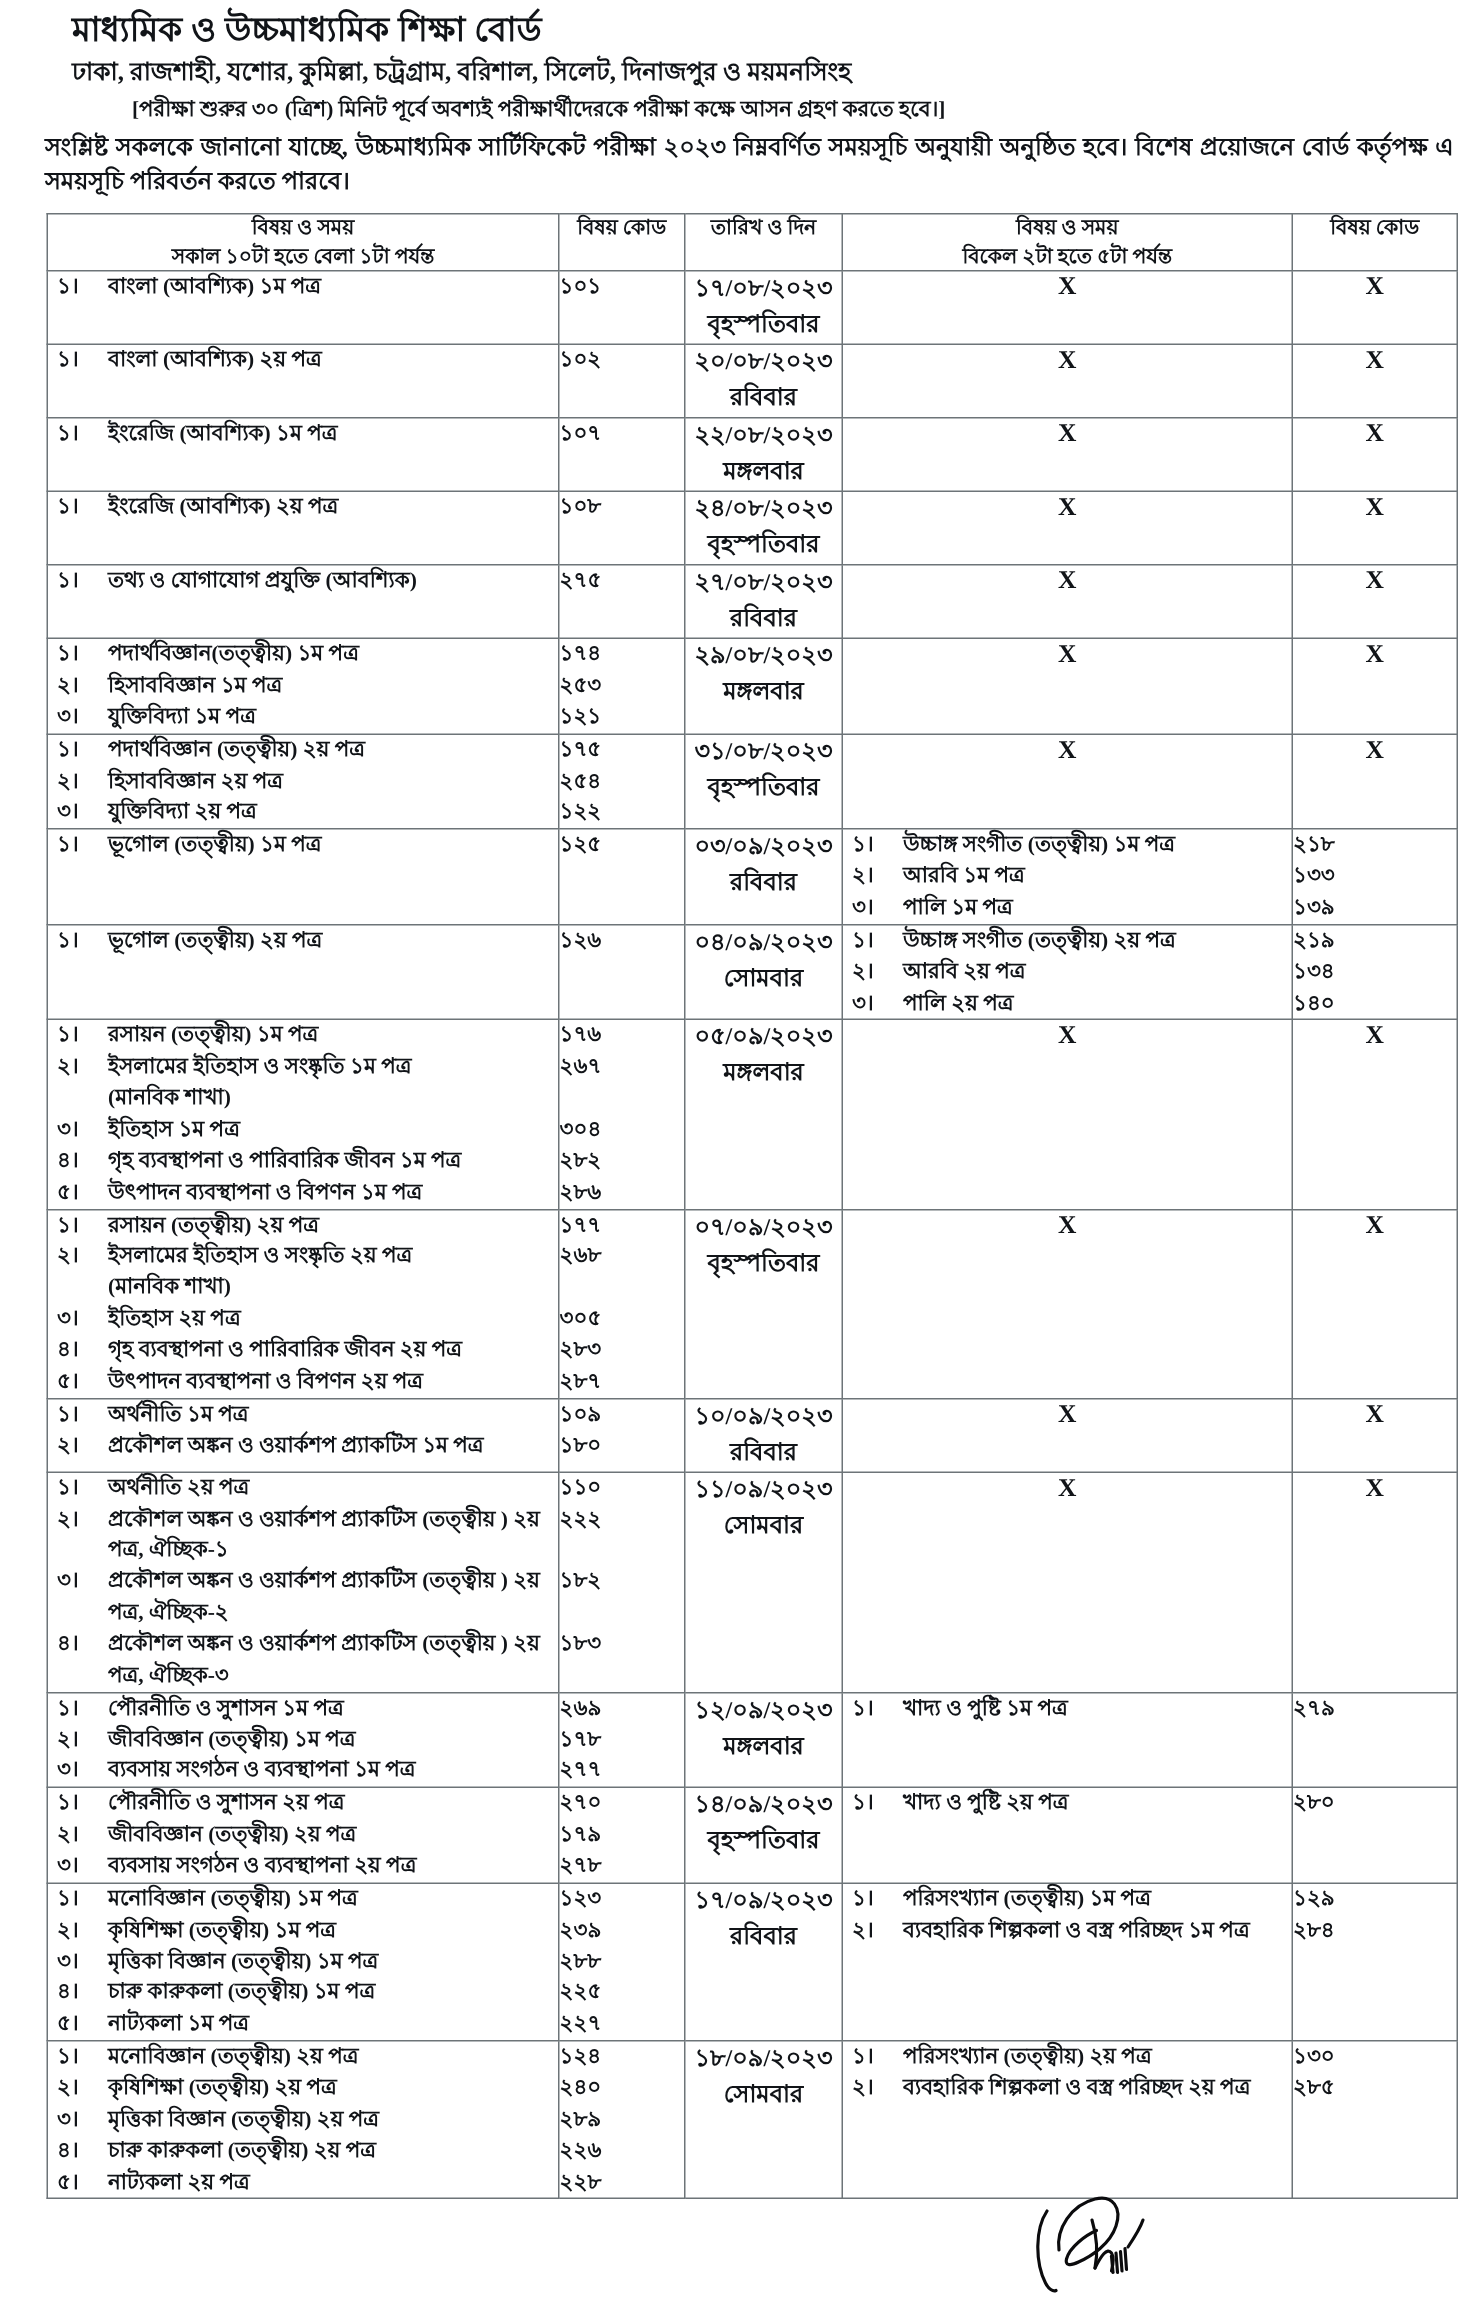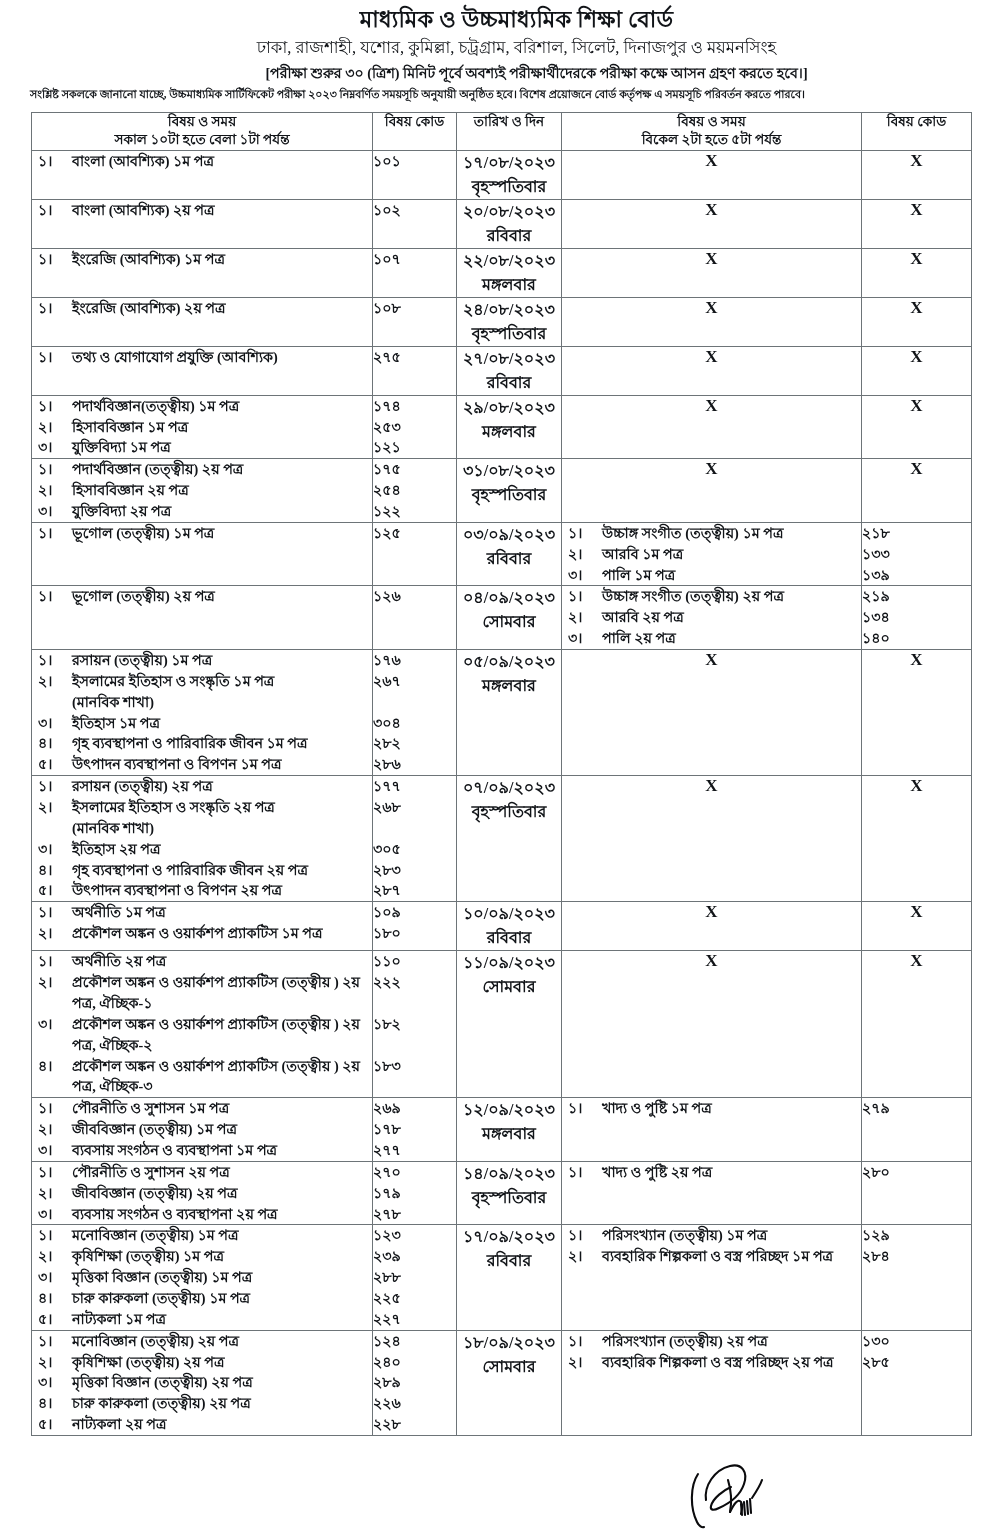--- a/index.html
+++ b/index.html
@@ -12,47 +12,47 @@
     overflow:hidden;
   }
   .page{
     position:relative;
     width:985px;height:1536px;
     box-sizing:border-box;
     padding:0;
   }
 
   
-  .hdr{ text-align:center; padding-top:6px;margin-left:48px; }
+  .hdr{ padding-top:6px;margin-left:48px; }
   .hdr .board{
     font-size:22.5px; font-weight:700; letter-spacing:.2px;
     line-height:1.25; margin:0 0 3px 0;
   }
   .hdr .districts{
-    font-size:16.5px; font-weight:400; line-height:1.3; margin:0 0 5px 0;
+    font-size:16.5px; font-weight:700; line-height:1.3; margin:0 0 5px 0;
   }
   .hdr .examline{
     font-size:16px; font-weight:700; line-height:1.3; margin:0 0 3px 0;
   }
   .hdr .note{
     font-size:14.2px; font-weight:600; line-height:1.3; margin:0 0 2px 0;padding-left:40px;
   }
 
   
   .memorow{
     display:flex; justify-content:space-between; align-items:flex-start;
     padding:9px 22px 0 38px;
     font-size:14.6px; font-weight:600;
   }
   .memorow .left{ white-space:nowrap; }
   .memorow .right{ white-space:nowrap; }
 
   .para{
     padding:3px 16px 0 30px;
-    font-size:11px; font-weight:600;
+    font-size:16px; font-weight:600;
     line-height:1.45;
     text-align:justify;
   }
 
   
   .tblwrap{ padding:9px 14px 0 31px; }
   table.routine{
     width:940px;
     border-collapse:collapse;
     table-layout:fixed;

